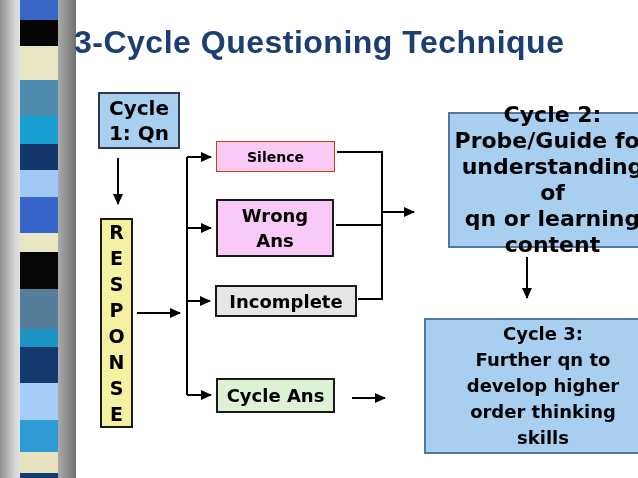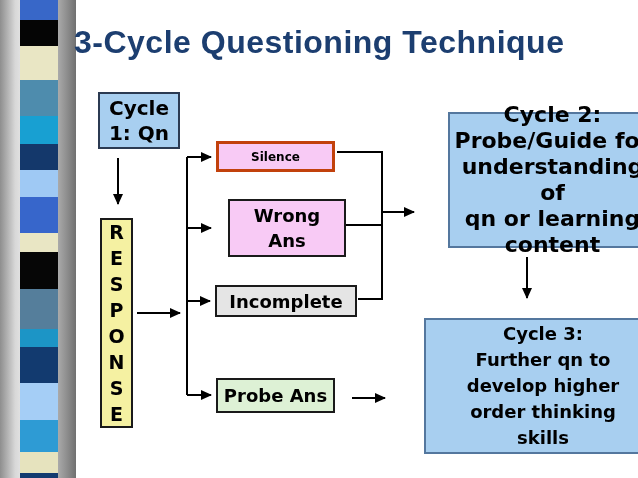--- a/index.html
+++ b/index.html
@@ -26,22 +26,22 @@
     color:#1C3E70; white-space:nowrap;
   }
 
   .box {
     position:absolute; display:flex; align-items:center; justify-content:center;
     text-align:center; font-weight:bold; color:#000;
     white-space:pre-line;
   }
   .box-cycle1     { left:86px;  top:92px;  width:82px;  height:57px;  border:2px solid #2B3A52; font-size:20px; line-height:1.25; }
   .box-response   { left:100px; top:218px; width:33px;  height:210px; border:2px solid #1a1a1a; font-size:19px; line-height:26px; }
-  .box-silence    { left:216px; top:141px; width:119px; height:31px;  border:3px solid #c2410c; font-size:12px; }
-  .box-wrong      { left:216px; top:199px; width:118px; height:58px;  border:2px solid #1a1a1a; font-size:18px; line-height:25px;margin-left:12px; }
+  .box-silence    { left:216px; top:141px; width:119px; height:31px;  border:1px solid #c2410c; font-size:14px; }
+  .box-wrong      { left:216px; top:199px; width:118px; height:58px;  border:2px solid #1a1a1a; font-size:18px; line-height:25px; }
   .box-incomplete { left:215px; top:285px; width:142px; height:32px;  border:2px solid #1a1a1a; font-size:18px; }
   .box-right      { left:216px; top:378px; width:119px; height:35px;  border:2px solid #1a1a1a; font-size:18px; }
   .box-cycle2     { left:448px; top:112px; width:209px; height:136px; border:2px solid #54779E; font-size:22px; line-height:26px;text-align:center; }
   .box-cycle3     { left:424px; top:318px; width:238px; height:136px; border:2px solid #54779E; font-size:18px; line-height:26px; }
 
   svg.connectors { position:absolute; left:0; top:0; width:638px; height:478px; pointer-events:none; }
   svg.connectors line { stroke:#000; stroke-width:2; }
 </style>
 </head>
 <body>
@@ -117,21 +117,21 @@
   <div class="box box-wrong" style="background-color: rgb(248, 202, 245);">
     <span>Wrong
 Ans</span>
   </div>
 
   <div class="box box-incomplete" style="background-color: #e5e5e5;">
     <span>Incomplete</span>
   </div>
 
   <div class="box box-right" style="background-color: rgb(221, 241, 213);">
-    <span>Probe Ans</span>
+    <span>Cycle Ans</span>
   </div>
 
   <div class="box box-cycle2" style="background-color: rgb(168, 207, 240);">
     <span>Cycle 2:
 Probe/Guide for
 understanding of
 qn or learning
 content</span>
   </div>
 

